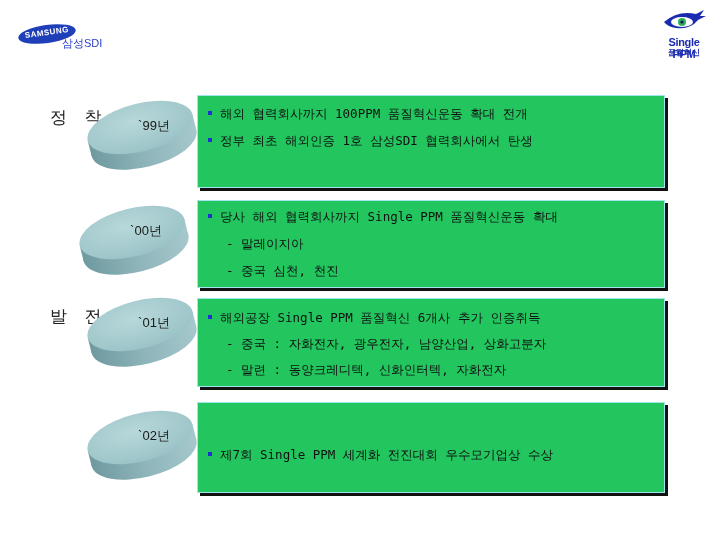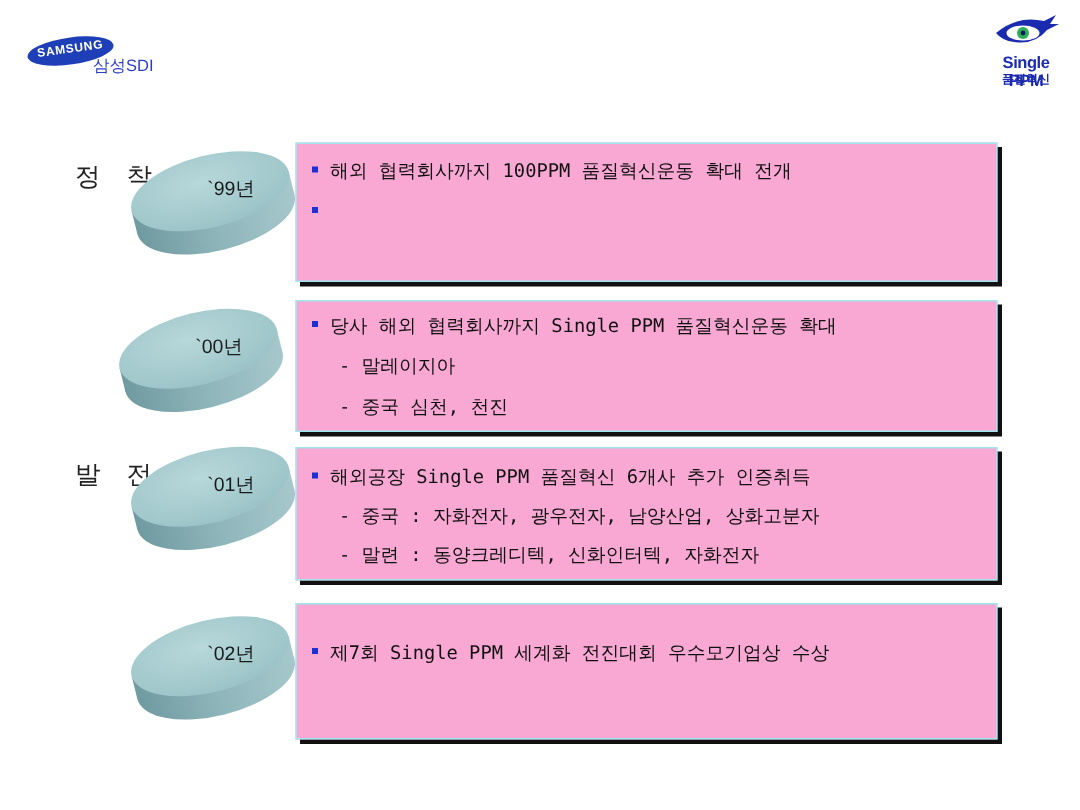--- a/index.html
+++ b/index.html
@@ -35,21 +35,21 @@
       letter-spacing: 6px;
     }
     .disc { position: absolute; width: 118px; height: 80px; }
     .disc svg { position: absolute; left: 0; top: 0; }
     .disc .year {
       position: absolute; left: 40px; top: 22px; width: 60px; text-align: center;
       font-family: "Liberation Sans", sans-serif; font-size: 13px; color: #1a1a1a;
     }
     .box {
       position: absolute; left: 197px; width: 466px;
-      background: #f9a8d4; border: 1px solid #9fe6ee;
+      background: #22c55e; border: 1px solid #9fe6ee;
       box-shadow: 3px 3px 0 #111;
       font-family: "DejaVu Sans Mono", monospace; font-size: 12.5px; color: #111;
     }
     .box .line { position: absolute; left: 10px; white-space: nowrap; }
     .box .bullet {
       display: inline-block; width: 4px; height: 4px; background: #1f2fd0;
       margin-right: 8px; vertical-align: middle; position: relative; top: -2px;
     }
     .box .sub { left: 28px; }
   </style>
@@ -130,37 +130,37 @@
     </g>
   </svg>
   <div class="year">`02년</div>
 </div>
 
 <div class="box" style="top:95px; height:91px;">
   <div class="line" style="top:10px;">
     <span class="bullet"></span><span>해외 협력회사까지 100PPM 품질혁신운동 확대 전개</span>
   </div>
   <div class="line" style="top:37px;">
-    <span class="bullet"></span>
+    <span class="bullet"></span><span>정부 최초 해외인증 1호 삼성SDI 협력회사에서 탄생</span>
   </div>
 </div>
 
 <div class="box" style="top:200px; height:86px;">
   <div class="line" style="top:8px;">
     <span class="bullet"></span><span>당사 해외 협력회사까지 Single PPM 품질혁신운동 확대</span>
   </div>
   <div class="line sub" style="top:35px;">- 말레이지아</div>
   <div class="line sub" style="top:62px;">- 중국 심천, 천진</div>
 </div>
 
 <div class="box" style="top:298px; height:87px;text-align:right;">
   <div class="line" style="top:11px;">
     <span class="bullet"></span><span>해외공장 Single PPM 품질혁신 6개사 추가 인증취득</span>
   </div>
   <div class="line sub" style="top:63px;">- 말련 : 동양크레디텍, 신화인터텍, 자화전자</div>
   <div class="line sub" style="top:37px;">- 중국 : 자화전자, 광우전자, 남양산업, 상화고분자</div>
 </div>
 
 <div class="box" style="top:402px; height:89px;">
-  <div class="line" style="top:24px;text-align:right;">
+  <div class="line" style="top:44px;text-align:right;">
     <span class="bullet"></span><span>제7회 Single PPM 세계화 전진대회 우수모기업상 수상</span>
   </div>
 </div>
 
 </body></html>

